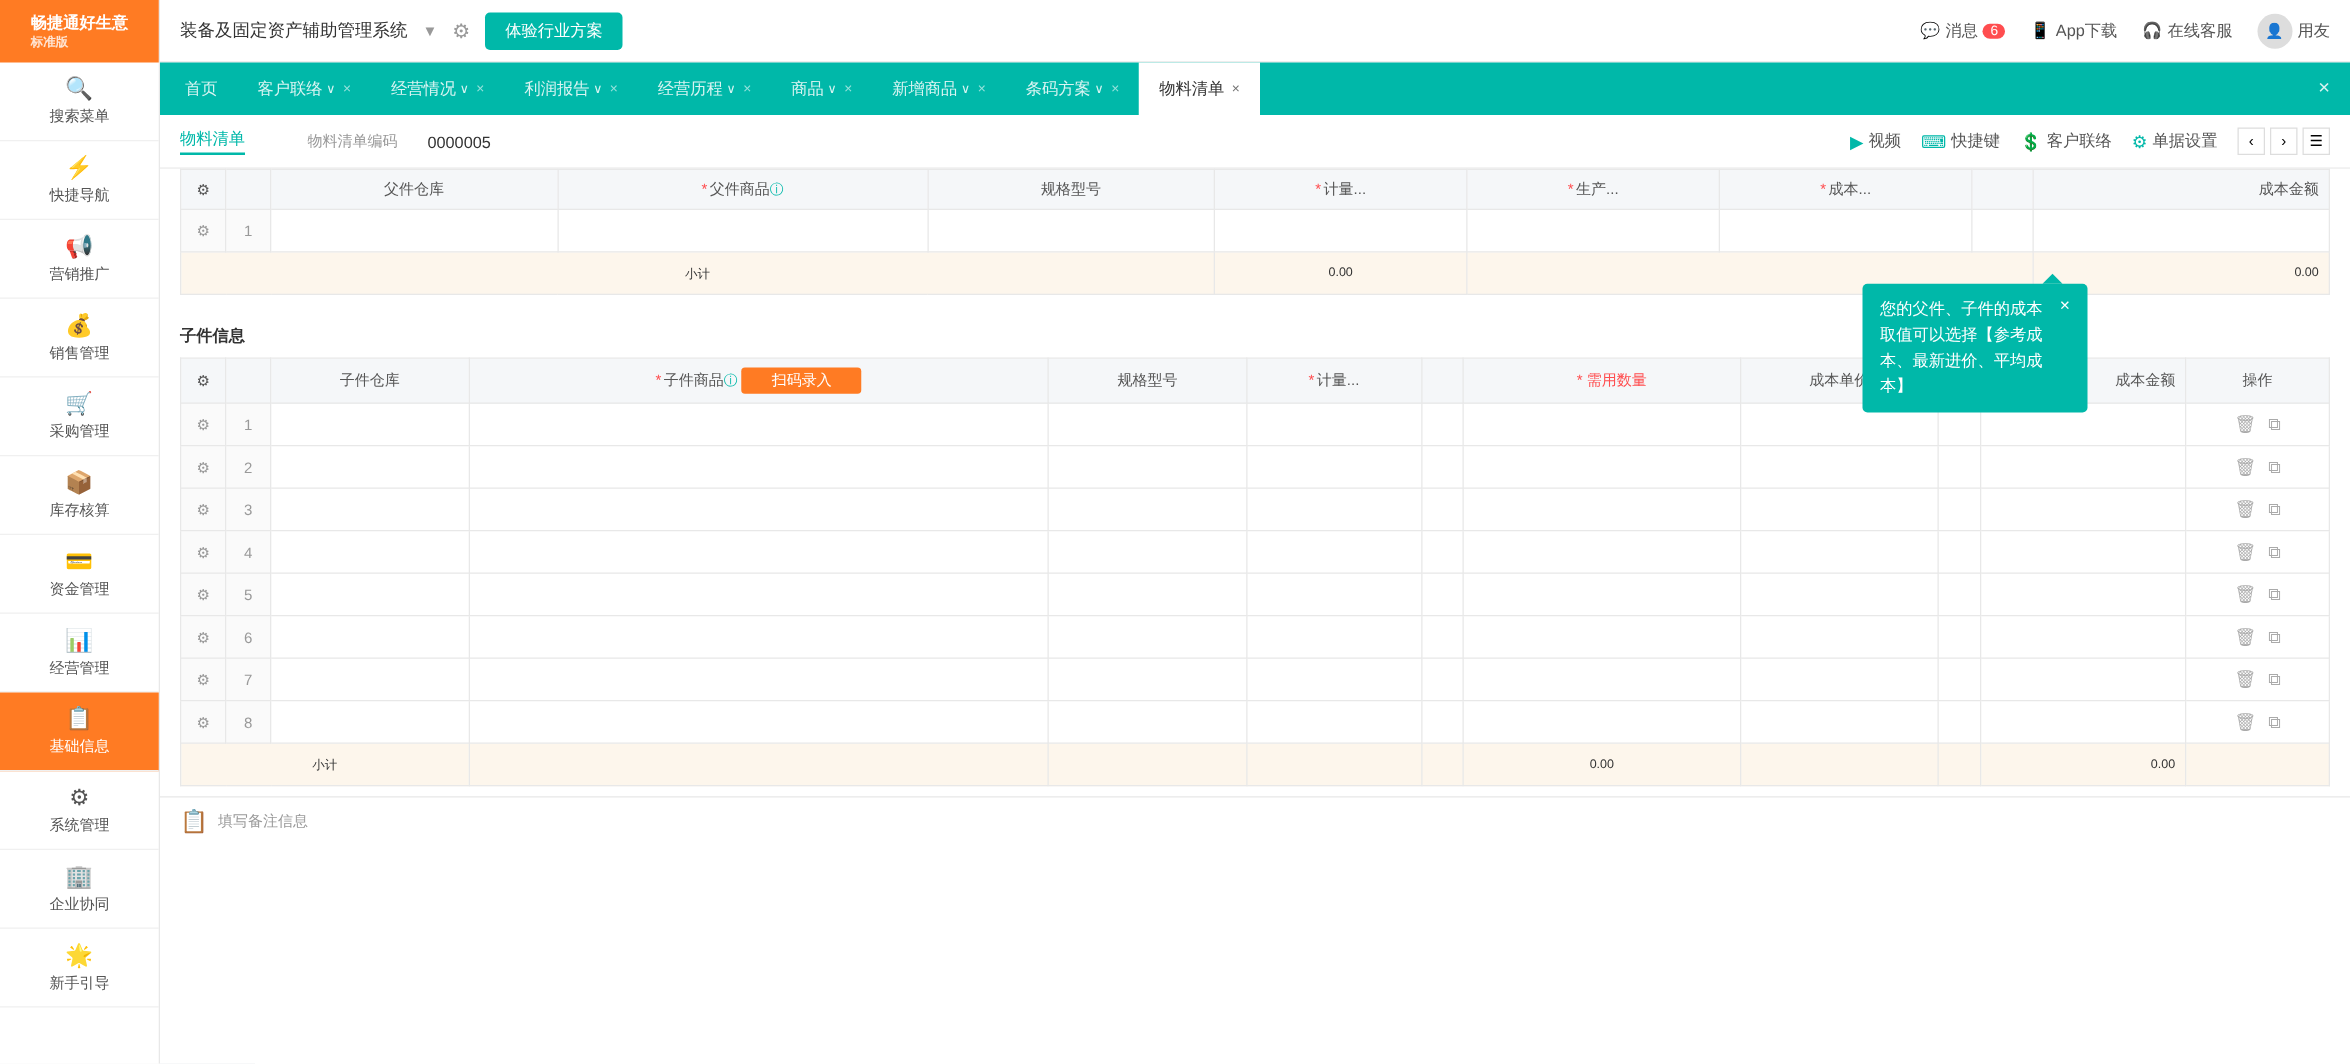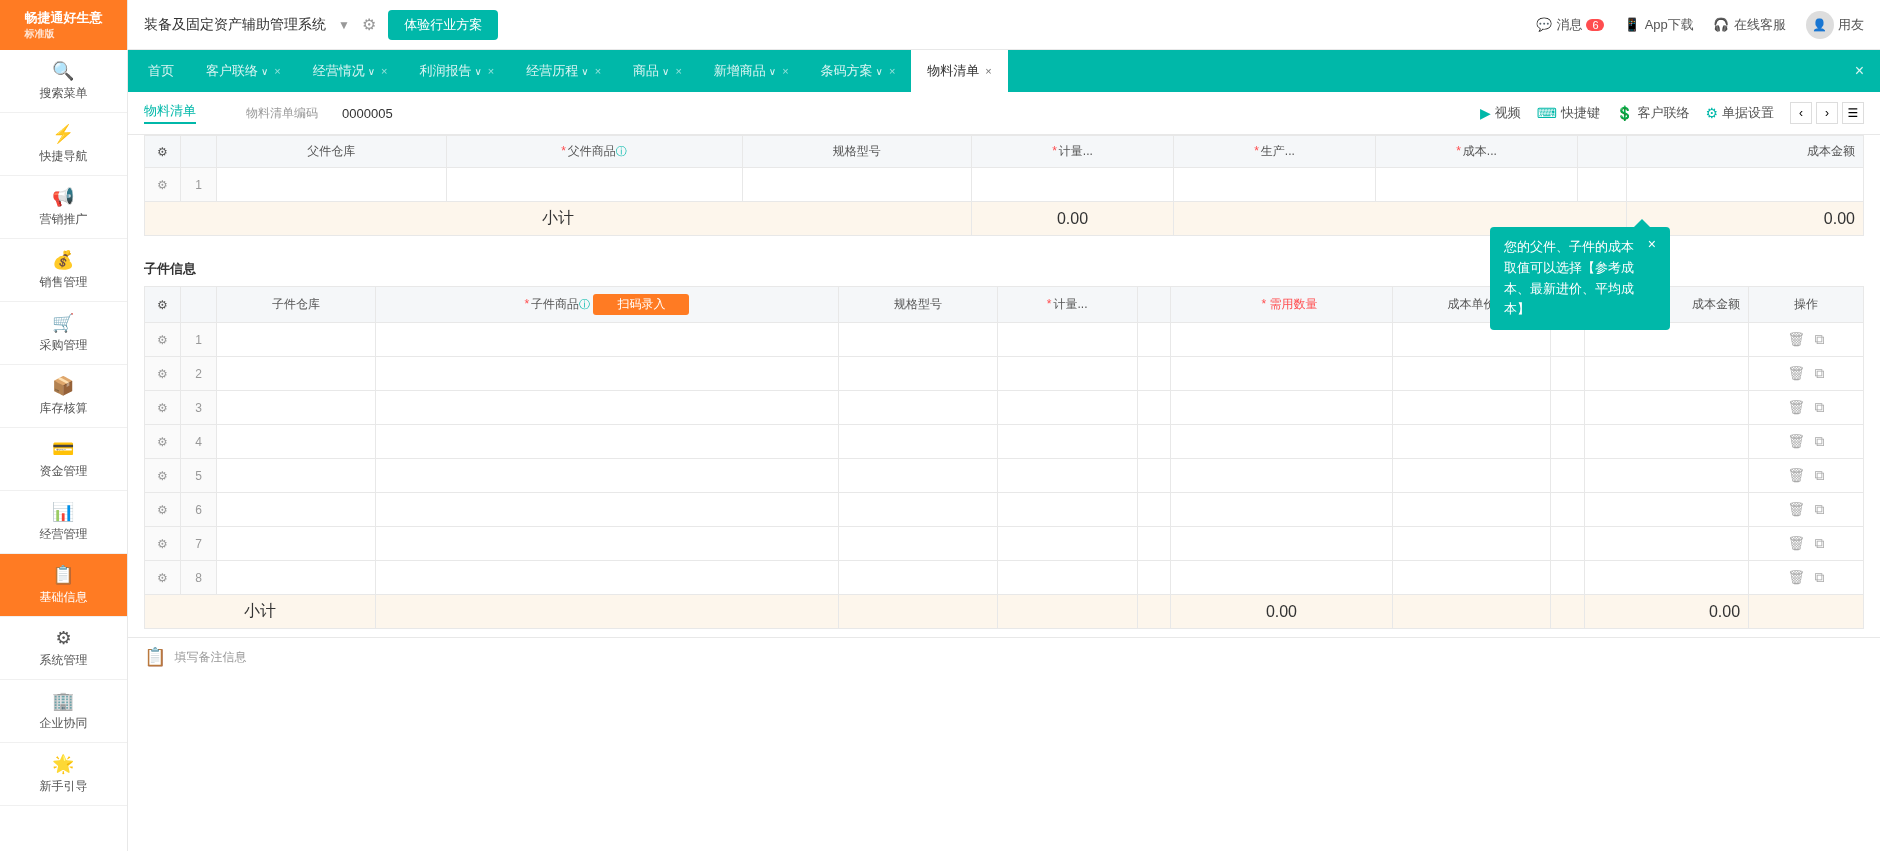--- a/index.html
+++ b/index.html
@@ -166,21 +166,21 @@
     .data-table td {
       border: 1px solid #e8e8e8;
       padding: 0;
       height: 34px;
       text-align: center;
       color: #333;
     }
     .data-table .subtotal-row td {
       background: #fdf6ec;
       padding: 6px;
-      font-size: 16px;
+      font-size: 10px;
       color: #333;
     }
     .data-table .row-num {
       color: #999;
       font-size: 12px;
       text-align: center;
       background: #fafafa;
     }
     .required-star { color: #ff4d4f; margin-right: 2px; }
     .col-gear { width: 36px; }

